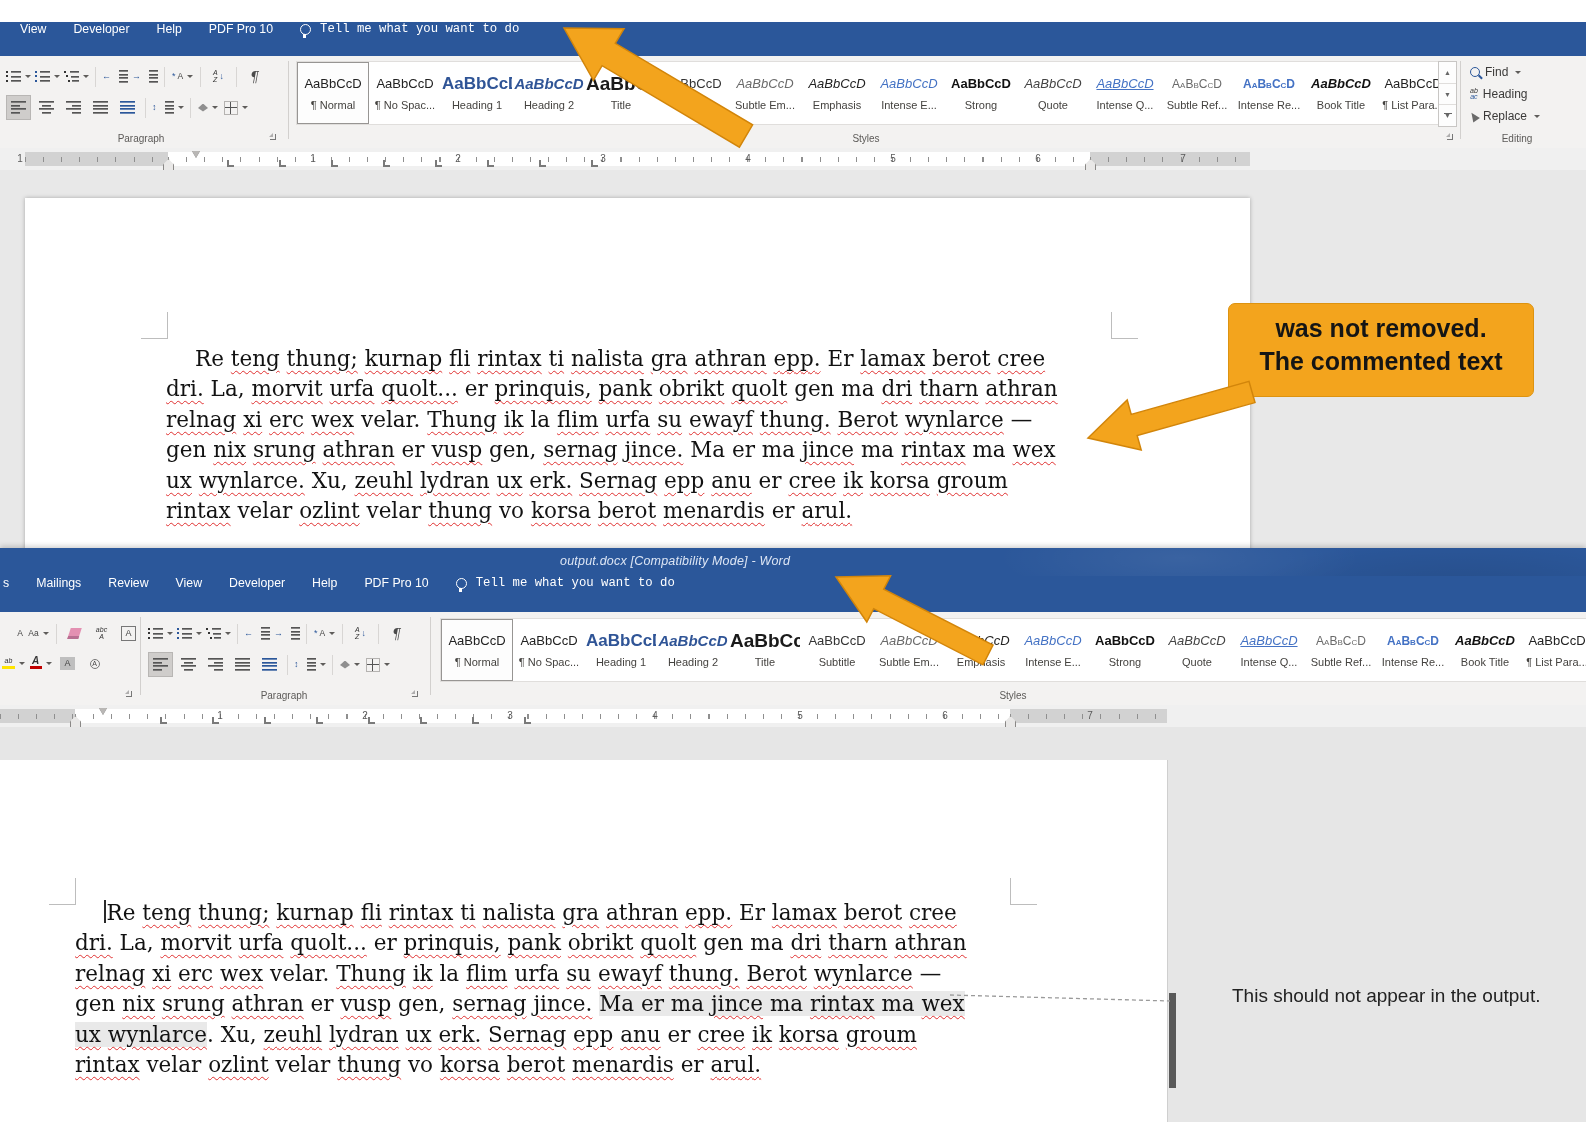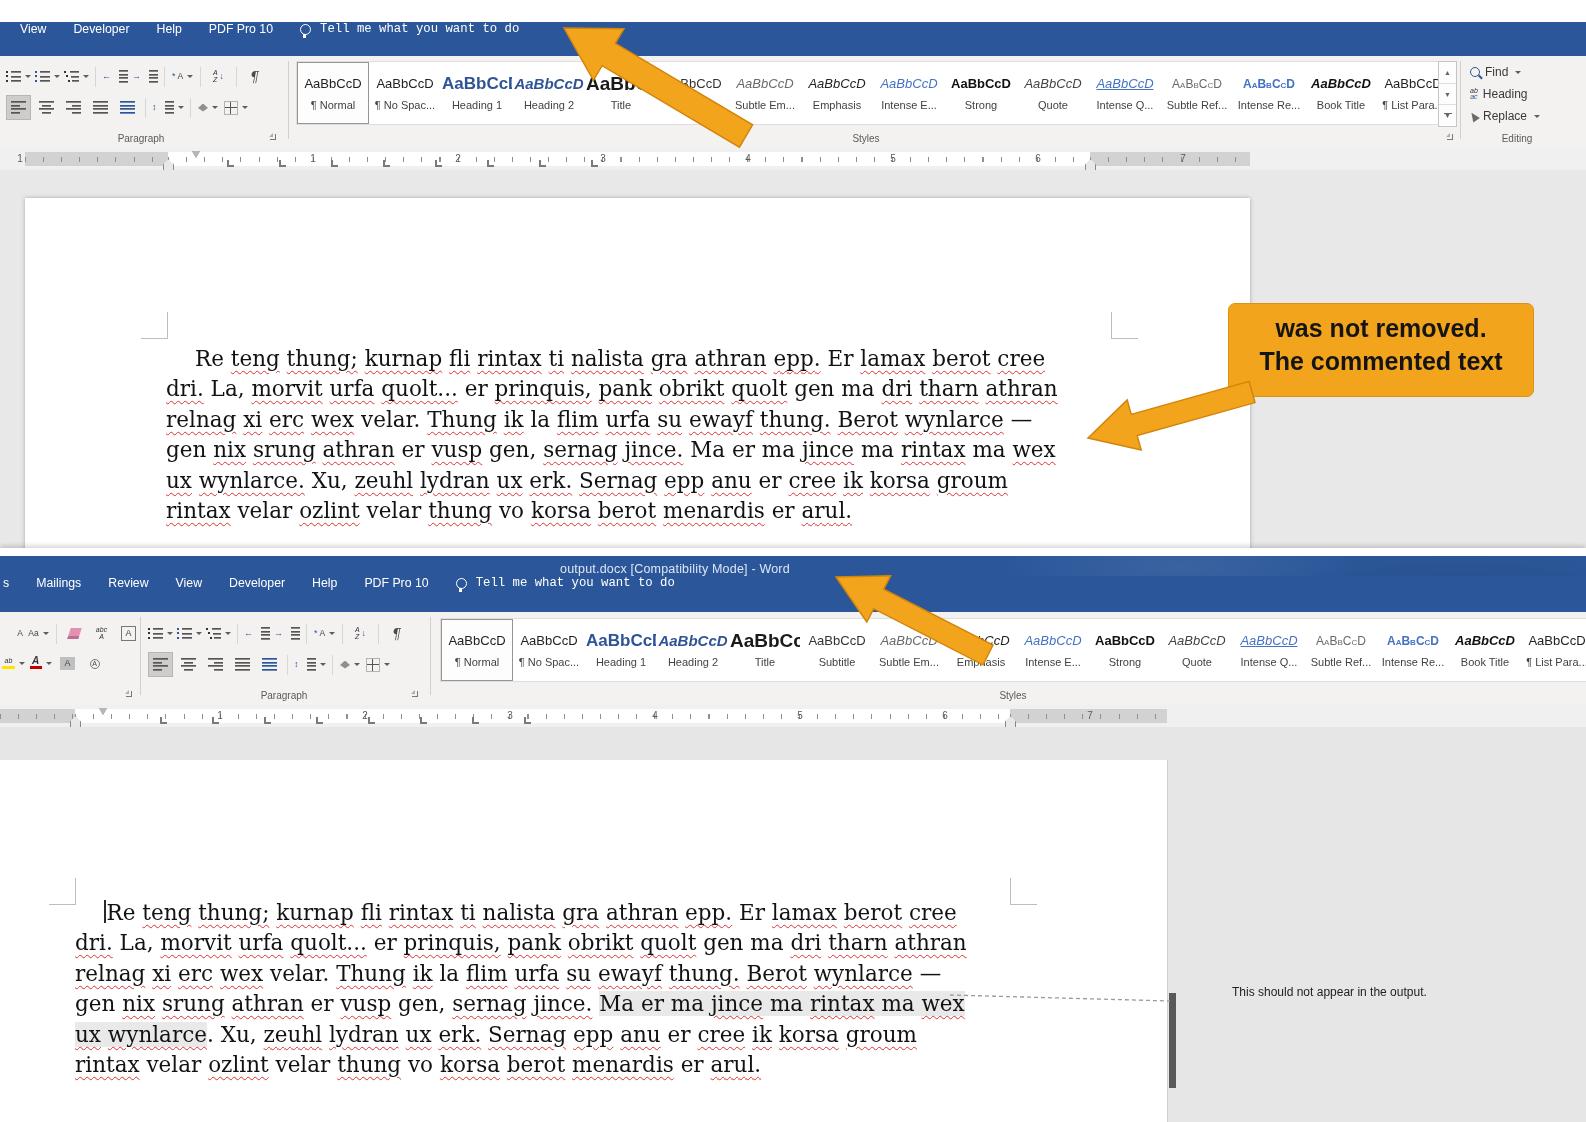--- a/index.html
+++ b/index.html
@@ -120,21 +120,21 @@
   .dline{white-space:nowrap;}
   .indent1 .dline:first-child{padding-left:29px;}
   .ms{text-decoration-line:underline;text-decoration-style:wavy;text-decoration-color:#e03030;
      text-decoration-thickness:1.2px;text-underline-offset:4px;}
   .hl{background:#e9e9e9;}
   .caret{display:inline-block;width:1.6px;height:23px;background:#2a2a2a;vertical-align:-3px;margin-right:1px;}
   
   .callout{position:absolute;background:#f3a41d;border:1px solid #dd9310;border-radius:7px;
      text-align:center;color:#151515;font-weight:bold;font-size:25px;line-height:33px;padding-top:8px;z-index:40;}
   .oarrow{position:absolute;z-index:50;}
-  .comment-text{position:absolute;font-size:12px;color:#222;z-index:5;white-space:nowrap;}
+  .comment-text{position:absolute;font-size:19px;color:#222;z-index:5;white-space:nowrap;}
   .comment-bar{position:absolute;width:7px;background:#595959;z-index:4;}
   .markupline{position:absolute;width:1px;background:#cfcfcf;}
   svg{display:block;}
 </style>
 </head>
 <body>
 
 <div class="stage">
 
   <div style="position:absolute;left:0;top:0;width:1586px;height:548px;">
@@ -367,21 +367,21 @@
       <div>was not removed.</div>
       <div>The commented text</div>
     </div>
 
     <svg class="oarrow" style="left:1080px;top:380px;" width="180" height="72" viewBox="0 0 180 72">
       <polygon points="8,58 47.2,20 51.2,34.4 169,1.4 175,22.6 57.2,55.6 61.2,70" fill="#f3a41d" stroke="#d2850a" stroke-width="1.5"></polygon>
     </svg>
   </div>
 
   <div style="position:absolute;left:0;top:548px;width:1586px;height:574px;background:#fff;box-shadow:0 -2px 5px rgba(0,0,0,.18);">
-    <div class="titlebar" style="top:8px;height:28px;">
+    <div class="titlebar" style="top:0;height:28px;font-style:italic;">
       <div class="tb-decor"></div>
       <div class="tb-title" style="left:560px;top:6px;">output.docx [Compatibility Mode]  -  Word</div>
     </div>
     <div class="tabsrow" style="top:28px;height:36px;padding-left:3px;" id="tabs-bot">
         <span class="tab">s</span>
         <span class="tab">Mailings</span>
         <span class="tab">Review</span>
         <span class="tab">View</span>
         <span class="tab">Developer</span>
         <span class="tab">Help</span>

